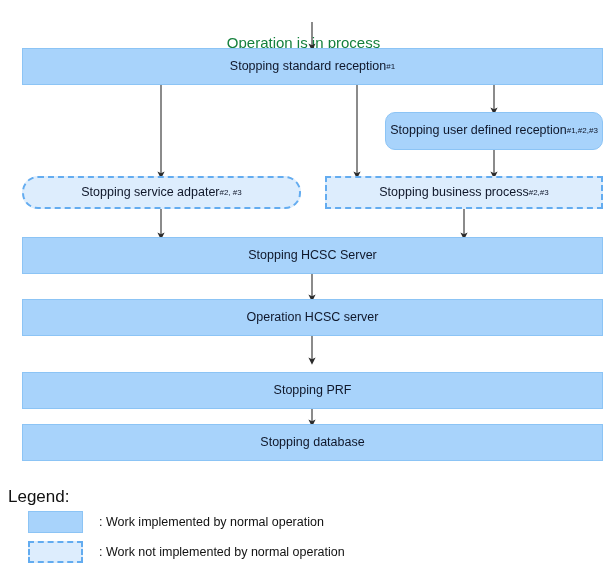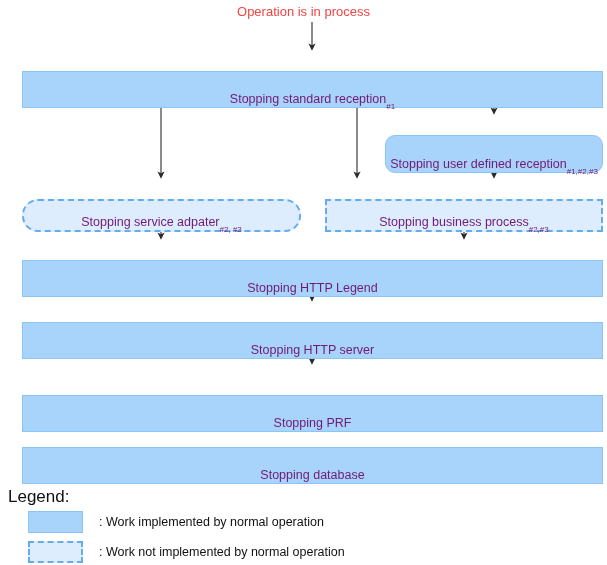--- a/index.html
+++ b/index.html
@@ -19,46 +19,46 @@
     position: absolute;
     left: 0;
     top: 0;
     width: 607px;
     height: 565px;
   }
   .node {
     position: absolute;
     box-sizing: border-box;
     display: flex;
-    align-items: flex-end;
+    align-items: center;
     justify-content: center;
     font-size: 12.5px;
     line-height: 1.1;
-    color: #701a75;
+    color: #0f172a;
     white-space: nowrap;
-    margin-top: 23px;
   }
   .node.solid {
     background: #a8d3fb;
     border: 1px solid #8cc4f5;
   }
   .node.dashed {
     background: #ddedfd;
     border: 2px dashed #63acf0;
   }
   .node sup {
     font-size: 8px;
     vertical-align: super;
     line-height: 0;
   }
   .caption {
     position: absolute;
-    font-size: 13px;
-    color: #ef4444;
+    font-size: 15px;
+    color: #15803d;
     white-space: nowrap;
+    margin-top: 30px;
   }
   .legend-title {
     position: absolute;
     left: 8px;
     top: 487px;
     font-size: 17px;
     color: #111111;
   }
   .legend-row {
     position: absolute;
@@ -135,24 +135,24 @@
       </div>
       <div class="node dashed" style="left: 22px; top: 176px; width: 279px; height: 33px; border-radius: 16px;">
         <span>Stopping service adpater</span>
         <sup>#2, #3</sup>
       </div>
       <div class="node dashed" style="left: 325px; top: 176px; width: 278px; height: 33px;">
         <span>Stopping business process</span>
         <sup>#2,#3</sup>
       </div>
       <div class="node solid" style="left: 22px; top: 237px; width: 581px; height: 37px;">
-        <span>Stopping HTTP Legend</span>
+        <span>Stopping HCSC Server</span>
       </div>
       <div class="node solid" style="left: 22px; top: 299px; width: 581px; height: 37px;">
-        <span>Stopping HTTP server</span>
+        <span>Operation HCSC server</span>
       </div>
       <div class="node solid" style="left: 22px; top: 372px; width: 581px; height: 37px;">
         <span>Stopping PRF</span>
       </div>
       <div class="node solid" style="left: 22px; top: 424px; width: 581px; height: 37px;">
         <span>Stopping database</span>
       </div>
     </div>
 
   <div class="legend-title">Legend:</div>

